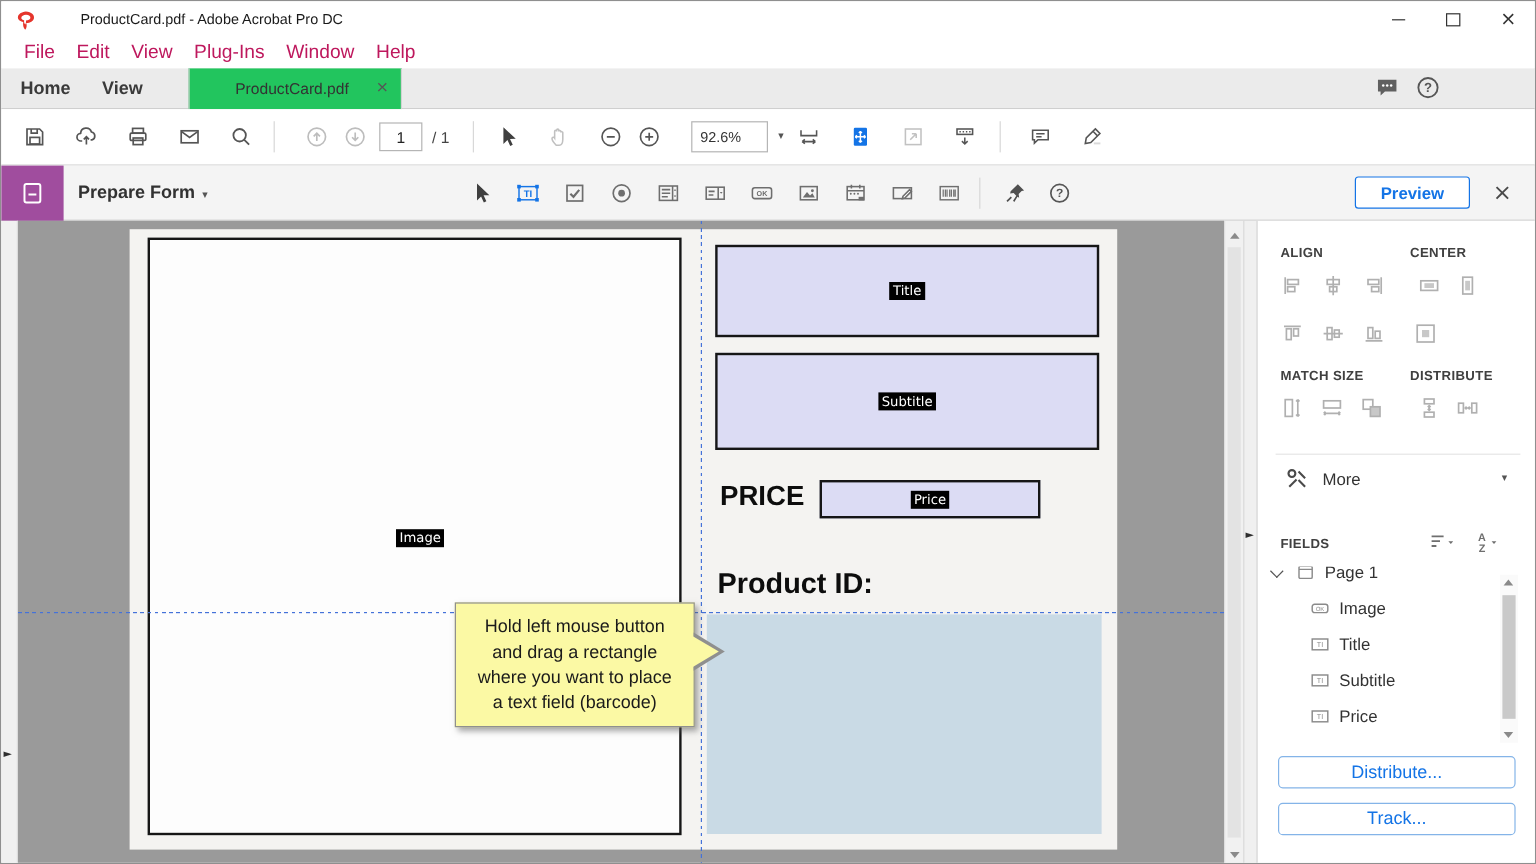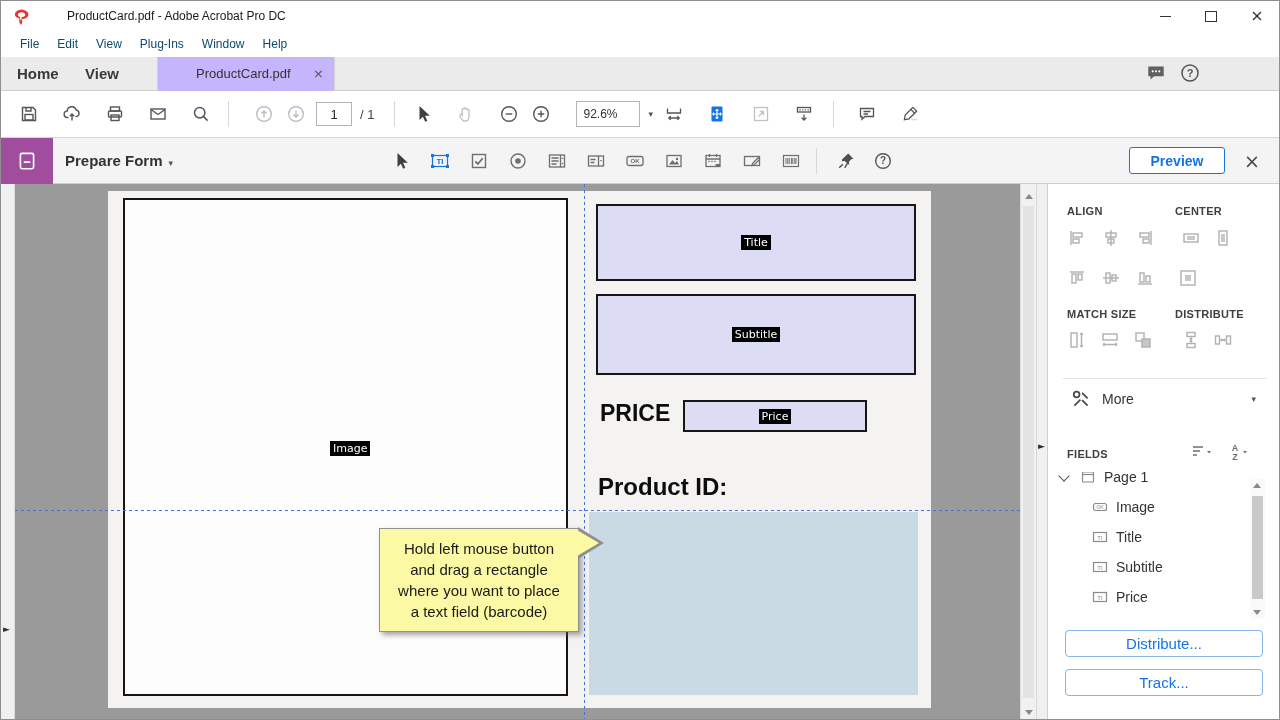--- a/index.html
+++ b/index.html
@@ -10,25 +10,25 @@
   svg{display:block;}
   
   .titlebar{position:absolute;left:0;top:0;width:100%;height:30px;background:#fff;}
   .titlebar .title{position:absolute;left:38px;top:0;line-height:30px;font-size:12px;color:#1a1a1a;margin-left:28px;}
   .winbtn{position:absolute;top:0;width:46px;height:30px;display:flex;align-items:center;justify-content:center;color:#333;}
   .minbar{width:11px;height:0;border-top:1px solid #333;}
   .maxbox{width:10px;height:9px;border:1px solid #333;}
   .xglyph{font-size:16px;line-height:1;font-family:"DejaVu Sans",sans-serif;}
   
   .menubar{position:absolute;left:0;top:30px;width:100%;height:26px;background:#fff;display:flex;align-items:center;padding-left:10px;box-sizing:border-box;}
-  .menu-item{font-size:12px;color:#0c4a6e;padding:0 9px;line-height:26px;}
+  .menu-item{font-size:16px;color:#be185d;padding:0 9px;line-height:26px;}
   
   .tabbar{position:absolute;left:0;top:56px;width:100%;height:34px;background:#ebebeb;border-bottom:1px solid #cfcfcf;box-sizing:border-box;}
   .apptab{position:absolute;top:0;height:34px;line-height:34px;font-size:15px;font-weight:600;color:#3a3a3a;}
-  .doctab{position:absolute;left:156px;top:0;width:178px;height:34px;background:#c4b5fd;border-left:1px solid #d2d2d2;border-right:1px solid #d2d2d2;box-sizing:border-box;}
+  .doctab{position:absolute;left:156px;top:0;width:178px;height:34px;background:#22c55e;border-left:1px solid #d2d2d2;border-right:1px solid #d2d2d2;box-sizing:border-box;}
   .doctab .lbl{position:absolute;left:38px;top:0;line-height:34px;font-size:13px;color:#333;}
   .doctab .close{position:absolute;right:10px;top:0;line-height:34px;font-size:13px;color:#555;font-family:"DejaVu Sans",sans-serif;}
   .tabbar-right{position:absolute;right:78px;top:5px;display:flex;gap:12px;align-items:center;}
   
   .mtb{position:absolute;left:0;top:90px;width:100%;height:47px;background:#fff;border-bottom:1px solid #d4d4d4;box-sizing:border-box;display:flex;align-items:center;padding-left:18px;}
   .tbtn{flex:0 0 auto;}
   .vdiv{width:1px;height:26px;background:#d8d8d8;flex:0 0 auto;}
   .page-input{width:36px;height:24px;border:1px solid #b5b5b5;text-align:center;font-size:13px;color:#222;box-sizing:border-box;font-family:"Liberation Sans",sans-serif;}
   .page-total{font-size:13px;color:#444;margin-left:8px;}
   .zoombox{width:64px;height:26px;border:1px solid #b5b5b5;box-sizing:border-box;display:flex;align-items:center;font-size:12px;color:#333;padding:0 6px;justify-content:space-between;background:#fff;gap:31px;}
@@ -46,21 +46,21 @@
   .strip-arrow{font-size:9px;color:#2f2f2f;font-family:"DejaVu Sans",sans-serif;position:absolute;left:2px;top:440px;}
   .canvas{position:absolute;left:14px;top:183px;width:1005px;height:537px;background:#9a9a9a;overflow:hidden;}
   .page{position:absolute;left:93px;top:7px;width:823px;height:517px;background:#f4f3f1;}
   .image-rect{position:absolute;left:108px;top:14px;width:445px;height:498px;background:#fdfdfd;border:2px solid #161616;box-sizing:border-box;}
   .field{position:absolute;background:#dcdcf4;border:2px solid #161616;box-sizing:border-box;display:flex;align-items:center;justify-content:center;}
   .chip{background:#000;color:#fff;font-size:11px;padding:0 3px;line-height:15px;font-family:"DejaVu Sans",sans-serif;}
   .vguide{position:absolute;left:569px;top:0;width:1px;height:537px;background:repeating-linear-gradient(to bottom,#4472d9 0 3px,rgba(0,0,0,0) 3px 6px);}
   .hguide{position:absolute;left:0;top:326px;width:1005px;height:1px;background:repeating-linear-gradient(to right,#4472d9 0 3px,rgba(0,0,0,0) 3px 6px);}
   .caption{position:absolute;color:#0d0d0d;font-weight:bold;}
   .barcode-rect{position:absolute;left:574px;top:328px;width:329px;height:183px;background:#c9dae5;}
-  .tooltip{position:absolute;left:364px;top:344px;width:200px;height:104px;background:#fbf9a4;border:1px solid #8f8f8f;box-shadow:3px 3px 5px rgba(90,90,90,.55);box-sizing:border-box;display:flex;flex-direction:column;align-items:center;justify-content:center;}
+  .tooltip{position:absolute;left:364px;top:318px;width:200px;height:104px;background:#fbf9a4;border:1px solid #8f8f8f;box-shadow:3px 3px 5px rgba(90,90,90,.55);box-sizing:border-box;display:flex;flex-direction:column;align-items:center;justify-content:center;}
   .tooltip div{font-size:15px;line-height:21px;color:#1a1a1a;white-space:nowrap;}
   .tt-arrow-outer{position:absolute;left:563px;top:343px;width:0;height:0;border-top:16px solid rgba(0,0,0,0);border-bottom:16px solid rgba(0,0,0,0);border-left:26px solid #8f8f8f;}
   .tt-arrow-inner{position:absolute;left:562px;top:346px;width:0;height:0;border-top:13px solid rgba(0,0,0,0);border-bottom:13px solid rgba(0,0,0,0);border-left:22px solid #fbf9a4;}
   
   .vsb{position:absolute;left:1019px;top:183px;width:16px;height:537px;background:#f1f1f1;border-left:1px solid #dedede;box-sizing:border-box;}
   .sb-arrow-up{width:0;height:0;border-left:4px solid rgba(0,0,0,0);border-right:4px solid rgba(0,0,0,0);border-bottom:5px solid #8a8a8a;}
   .sb-arrow-down{width:0;height:0;border-left:4px solid rgba(0,0,0,0);border-right:4px solid rgba(0,0,0,0);border-top:5px solid #8a8a8a;}
   .right-strip{position:absolute;left:1035px;top:183px;width:11px;height:537px;background:#f0f0f0;border-left:1px solid #d9d9d9;box-sizing:border-box;}
   
   .rpanel{position:absolute;left:1046px;top:183px;width:234px;height:537px;background:#fff;border-left:1px solid #cfcfcf;box-sizing:border-box;}

